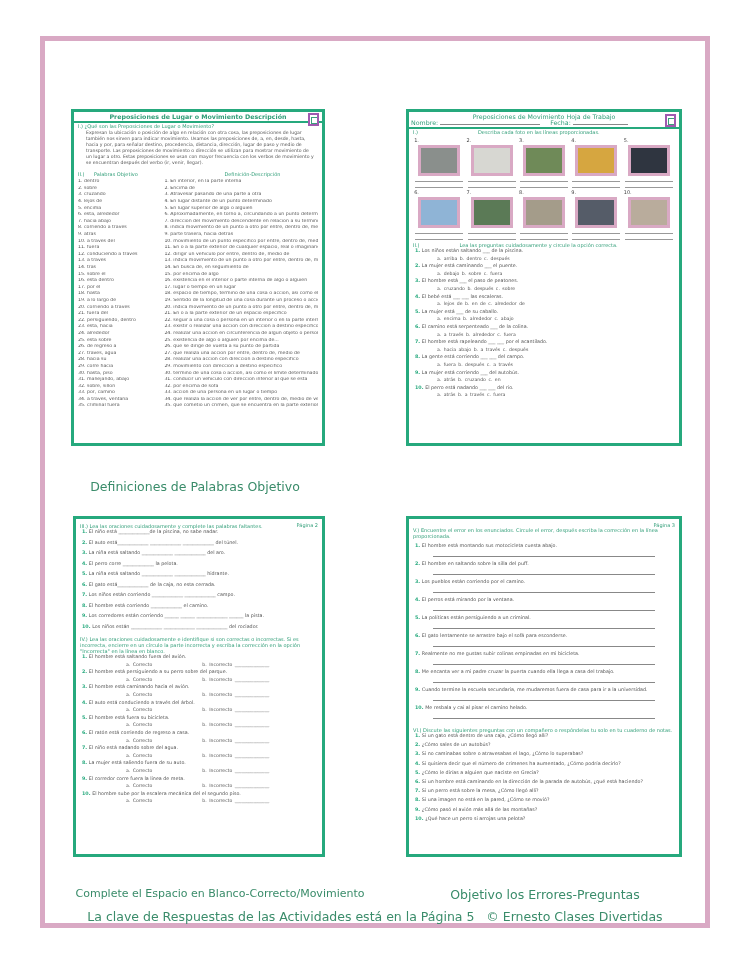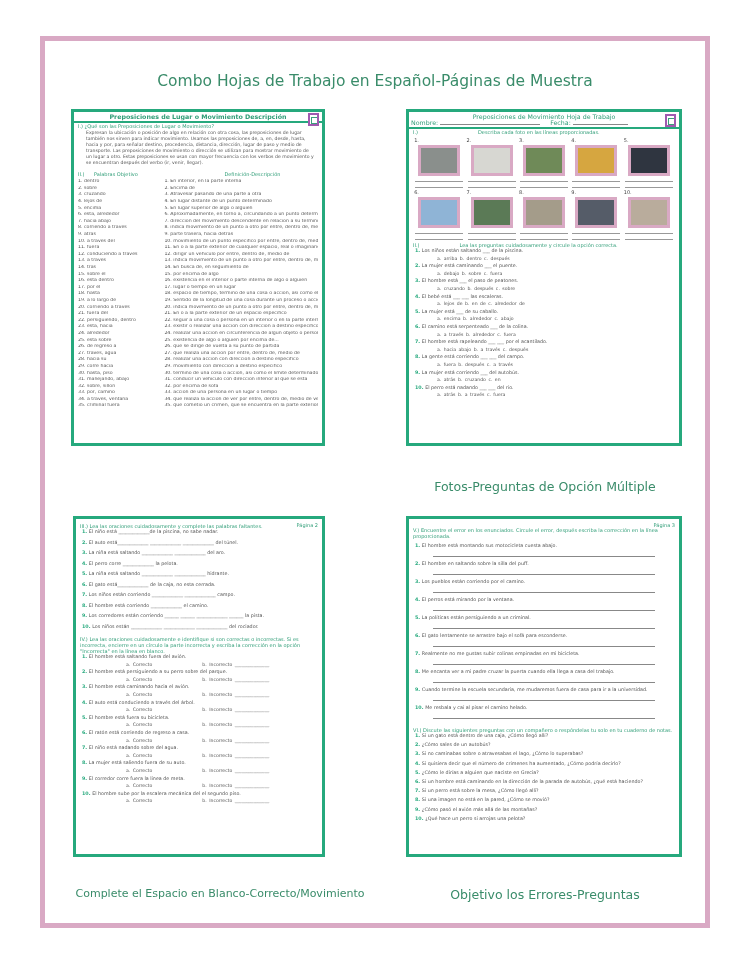--- a/index.html
+++ b/index.html
@@ -38,21 +38,20 @@
   .q b { color: #26a97d; font-weight: bold; }
   .opts { font-size: 4.6px; color: #555; padding-left: 28px; height: 7.6px; white-space: nowrap; word-spacing: 1px; }
   .line { border-bottom: 1px solid #888; margin: 0 24px 0 24px; height: 5px; }
   .pg { position: absolute; right: 4px; top: 4px; color: #2f9d77; font-size: 5px; }
   .cap { position: absolute; color: #3a8c6a; font-size: 12.5px; text-align: center; }
 </style>
 </head>
 <body>
 
 <div class="frame">
-  <div class="title" style="top:31px;">Combo Hojas de Trabajo en Español-Páginas de Muestra</div>
 
   <div class="sheet" id="s1" style="left:26px; top:68px; width:254px; height:337px;">
     <div class="hdr">
       <span>Preposiciones de Lugar o Movimiento Descripción</span>
       <span class="logo"></span>
     </div>
     <div class="sec">I.) ¿Qué son las Preposiciones de Lugar o Movimiento?</div>
     <div class="para">Expresan la ubicación o posición de algo en relación con otra cosa, las preposiciones de lugar también nos sirven para indicar movimiento. Usamos las preposiciones de, a, en, desde, hasta, hacia y por, para señalar destino, procedencia, distancia, dirección, lugar de paso y medio de transporte. Las preposiciones de movimiento o dirección se utilizan para mostrar movimiento de un lugar a otro. Estas preposiciones se usan con mayor frecuencia con los verbos de movimiento y se encuentran después del verbo (ir, venir, llegar).</div>
     <div class="cols" style="margin-top:6px;">
       <div class="col-l" id="s1words">
@@ -228,21 +227,21 @@
         <div class="opts">a. hacia abajo     b. a través     c. después</div>
         <div class="q"><b>8. </b><span>La gente está corriendo ___ ___ del campo.</span></div>
         <div class="opts">a. fuera     b. después     c. a través</div>
         <div class="q"><b>9. </b><span>La mujer está corriendo ___ del autobús.</span></div>
         <div class="opts">a. atrás     b. cruzando     c. en</div>
         <div class="q"><b>10. </b><span>El perro está nadando ___ ___ del río.</span></div>
         <div class="opts">a. atrás     b. a través     c. fuera</div>
       </div>
   </div>
 
-  <div class="cap" style="left:360px; top:438px; width:280px;">Fotos-Preguntas de Opción Múltiple</div>
+  <div class="cap" style="left:20px; top:438px; width:260px;">Definiciones de Palabras Objetivo</div>
 
   <div class="sheet" id="s3" style="left:28px; top:475px; width:252px; height:341px;">
     <div class="pg">Página 2</div>
     <div class="sec" style="padding-top:5px;">III.) Lea las oraciones cuidadosamente y complete las palabras faltantes.</div>
     <div id="s3fill">
         <div class="q" style="height: 10.5px;"><b>1. </b><span>El niño está _____________de la piscina, no sabe nadar.</span></div>
         <div class="q" style="height: 10.5px;"><b>2. </b><span>El auto está_____________ _____________ _____________ del túnel.</span></div>
         <div class="q" style="height: 10.5px;"><b>3. </b><span>La niña está saltando _____________ _____________ del aro.</span></div>
         <div class="q" style="height: 10.5px;"><b>4. </b><span>El perro corre _____________ la pelota.</span></div>
         <div class="q" style="height: 10.5px;"><b>5. </b><span>La niña está saltando _____________ _____________ hidrante.</span></div>
@@ -322,13 +321,14 @@
         <div class="q" style="height: 9.2px;"><b>6. </b><span>Si un hombre está caminando en la dirección de la parada de autobús, ¿qué está haciendo?</span></div>
         <div class="q" style="height: 9.2px;"><b>7. </b><span>Si un perro está sobre la mesa, ¿Cómo llegó allí?</span></div>
         <div class="q" style="height: 9.2px;"><b>8. </b><span>Si una imagen no está en la pared, ¿Cómo se movió?</span></div>
         <div class="q" style="height: 9.2px;"><b>9. </b><span>¿Cómo pasó el avión más allá de las montañas?</span></div>
         <div class="q" style="height: 9.2px;"><b>10. </b><span>¿Qué hace un perro si arrojas una pelota?</span></div>
       </div>
   </div>
 
   <div class="cap" style="left:0px; top:846px; width:350px; font-size:11px;">Complete el Espacio en Blanco-Correcto/Movimiento</div>
   <div class="cap" style="left:360px; top:846px; width:280px; font-size:12.5px;">Objetivo los Errores-Preguntas</div>
+  <div class="cap" style="left:0px; top:868px; width:660px; font-size:12.5px; white-space:pre;">La clave de Respuestas de las Actividades está en la Página 5   © Ernesto Clases Divertidas</div>
 </div>
 
 </body></html>

